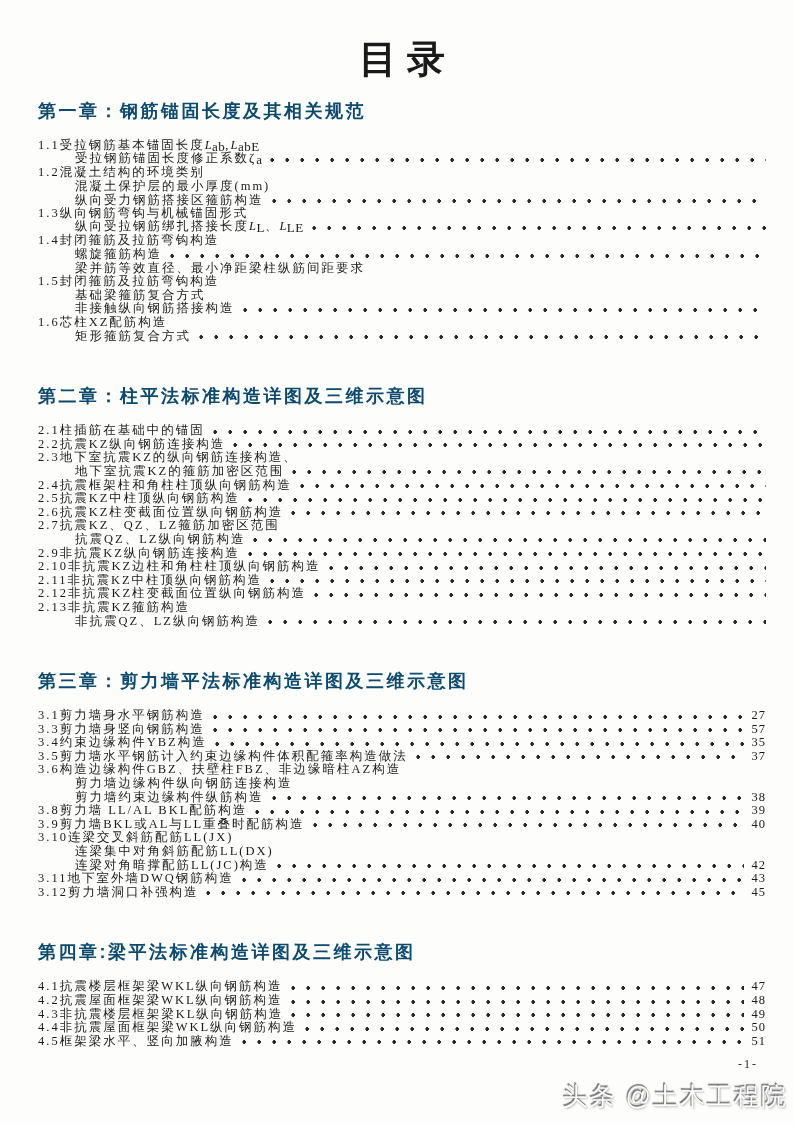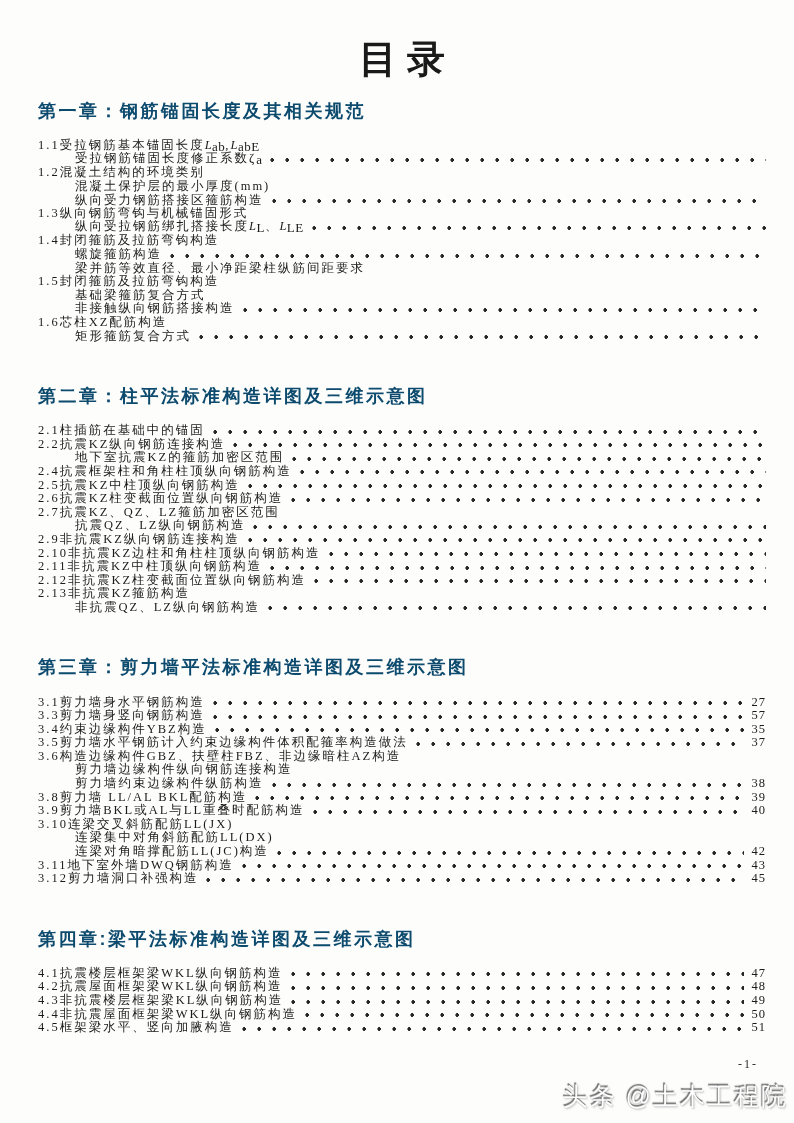--- a/index.html
+++ b/index.html
@@ -114,20 +114,23 @@
       <section>
         <h2 class="chapter-heading">第二章：柱平法标准构造详图及三维示意图</h2>
         <div class="row">
           <span class="txt">2.1柱插筋在基础中的锚固</span>
           <span class="leader"></span>
         </div>
         <div class="row">
           <span class="txt">2.2抗震KZ纵向钢筋连接构造</span>
           <span class="leader"></span>
         </div>
+        <div class="row">
+          <span class="txt">2.3地下室抗震KZ的纵向钢筋连接构造、</span>
+        </div>
         <div class="row indent">
           <span class="txt">地下室抗震KZ的箍筋加密区范围</span>
           <span class="leader"></span>
         </div>
         <div class="row">
           <span class="txt">2.4抗震框架柱和角柱柱顶纵向钢筋构造</span>
           <span class="leader"></span>
         </div>
         <div class="row">
           <span class="txt">2.5抗震KZ中柱顶纵向钢筋构造</span>

